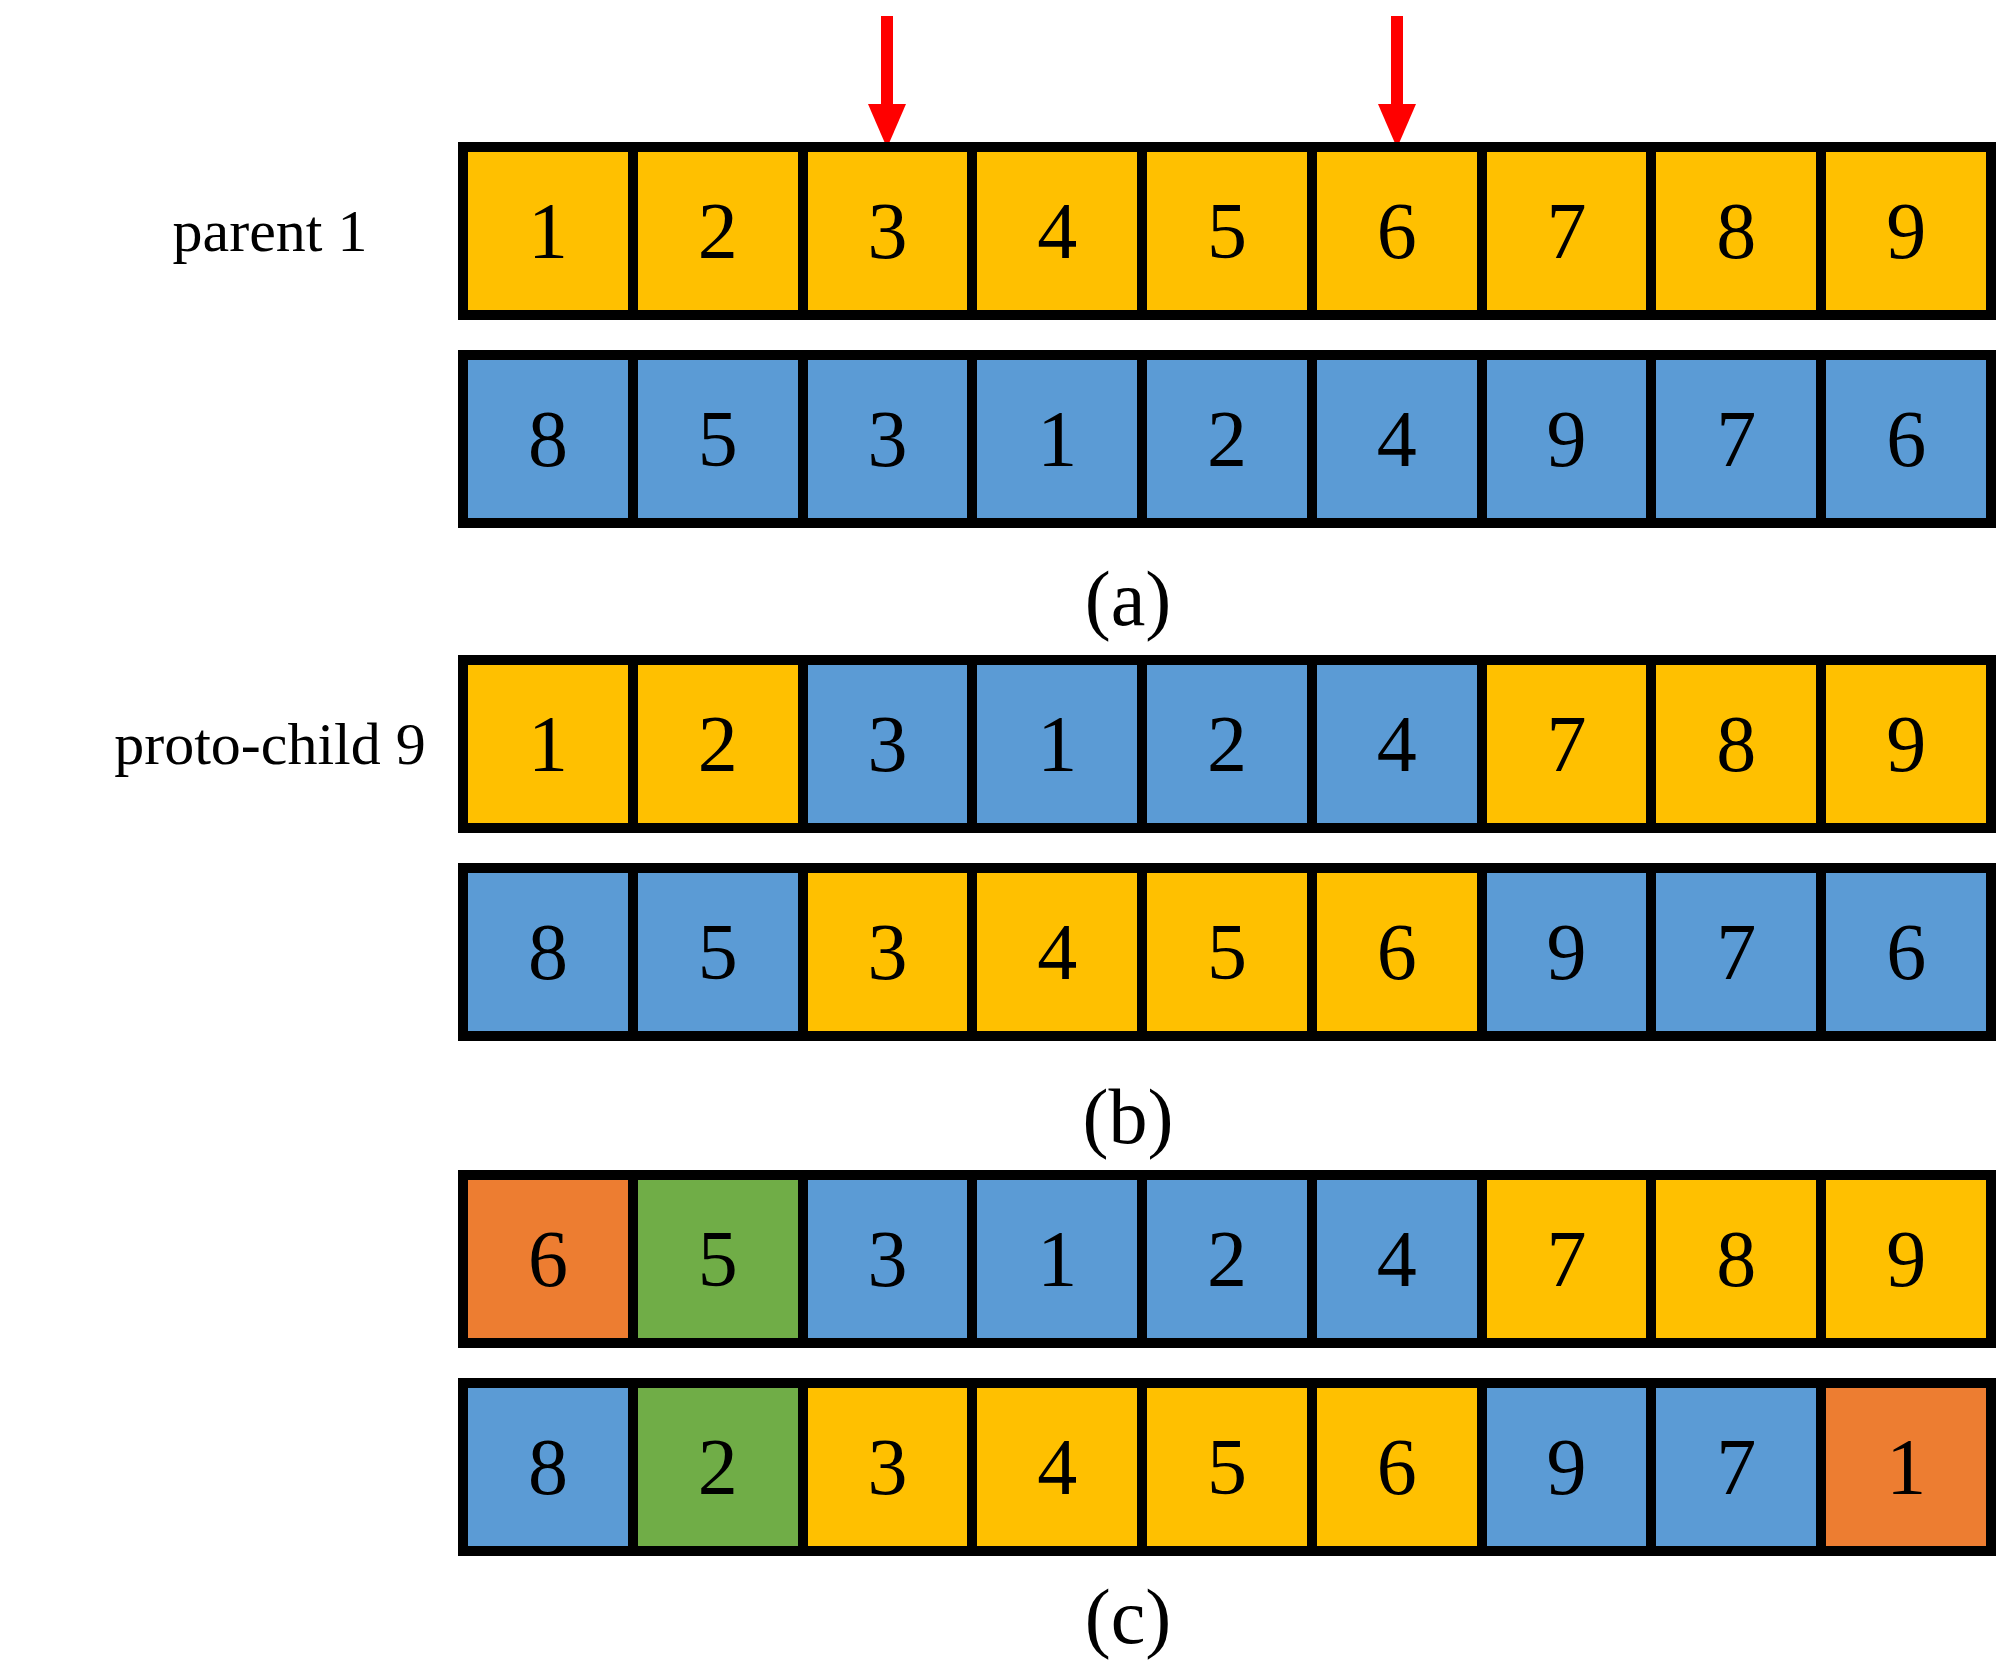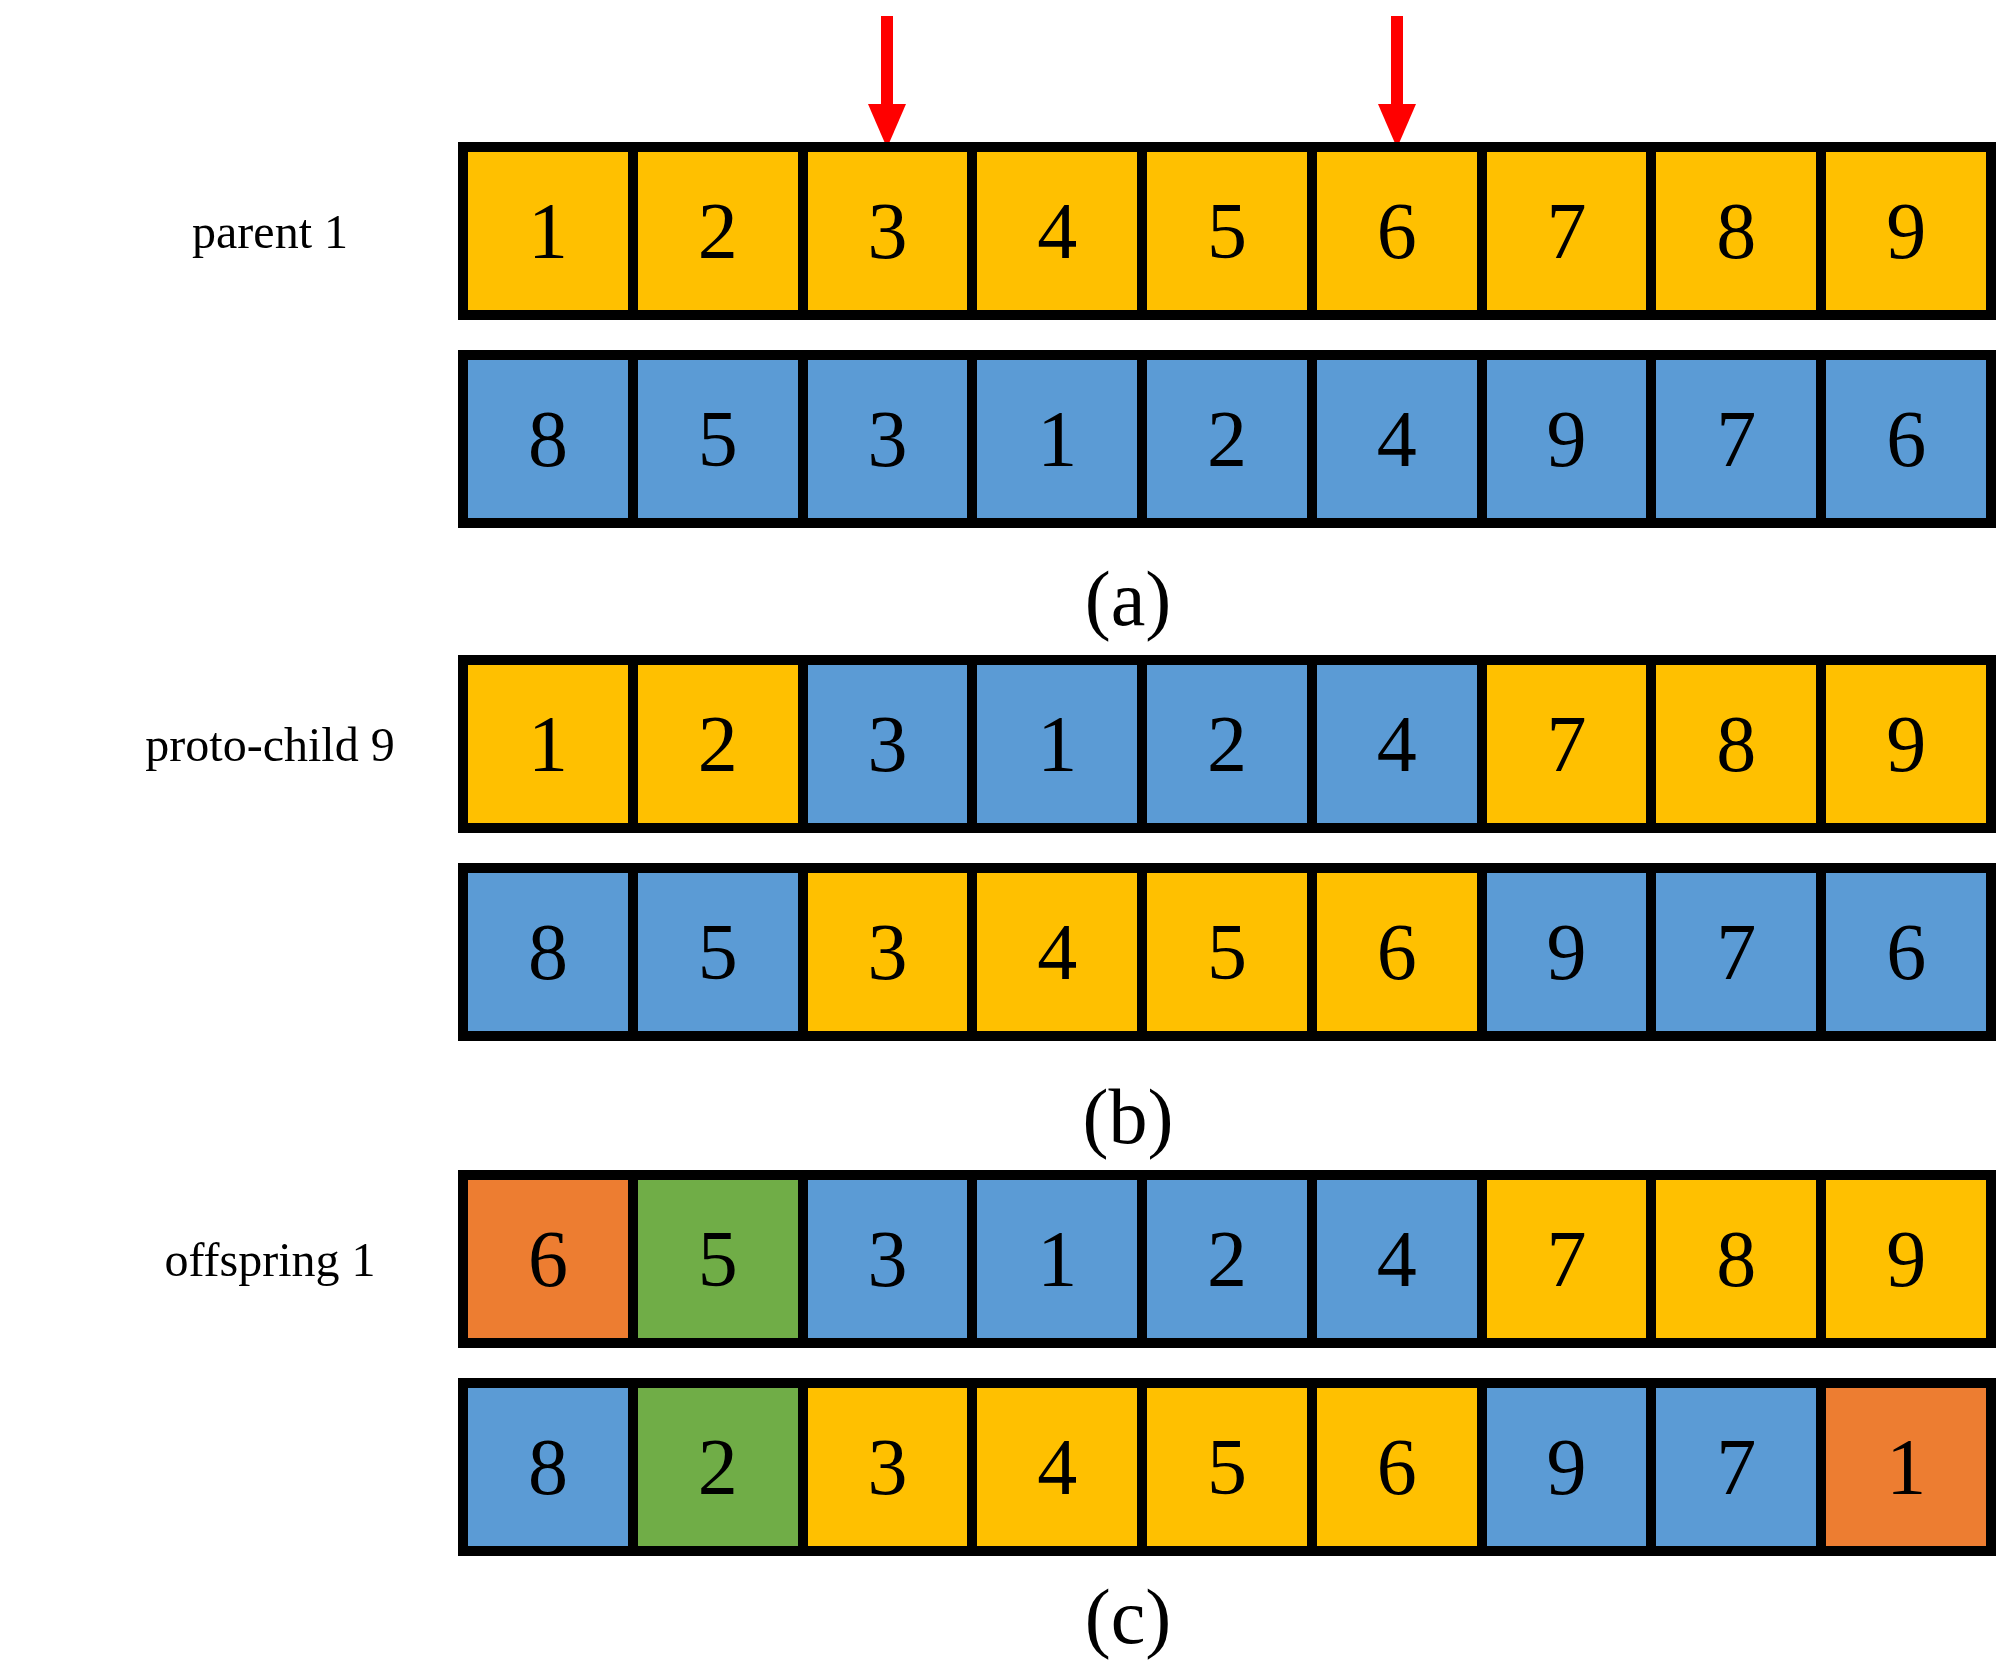--- a/index.html
+++ b/index.html
@@ -4,21 +4,21 @@
 <style>
   html,body{margin:0;padding:0;background:#fff;}
   .page{
     position:relative;width:2012px;height:1674px;background:#ffffff;
     font-family:"Liberation Serif","DejaVu Serif",serif;color:#000;overflow:hidden;
   }
   .chrom-row{position:absolute;left:0;width:2012px;height:178px;}
   .row-label{
     position:absolute;left:0;top:0;width:540px;height:100%;
     display:flex;align-items:center;justify-content:center;
-    font-size:48px;white-space:nowrap;
+    font-size:60px;white-space:nowrap;
   }
   .cells{
     position:absolute;left:458px;top:0;width:1538px;height:100%;
     display:flex;border:10px solid #000;box-sizing:border-box;
   }
   .cell{
     flex:1 1 0;display:flex;align-items:center;justify-content:center;
     font-size:80px;border-left:10px solid #000;line-height:1;
   }
   .cell:first-child{border-left:none;}
@@ -103,21 +103,20 @@
         <div class="cell" style="background: rgb(255, 192, 0); border-color: rgb(0, 0, 0);">5</div>
         <div class="cell" style="background: rgb(255, 192, 0); border-color: rgb(0, 0, 0);">6</div>
         <div class="cell" style="background: rgb(91, 155, 213); border-color: rgb(0, 0, 0);">9</div>
         <div class="cell" style="background: rgb(91, 155, 213); border-color: rgb(0, 0, 0);">7</div>
         <div class="cell" style="background: rgb(91, 155, 213); border-color: rgb(0, 0, 0);">6</div>
       </div>
     </div>
   <div class="caption caption-b">(b)</div>
 
   <div class="chrom-row" style="top: 1170px;">
-      <div class="row-label">offspring 1</div>
       <div class="cells" style="border-color: rgb(0, 0, 0);">
         <div class="cell" style="background: rgb(237, 125, 49); border-color: rgb(0, 0, 0);">6</div>
         <div class="cell" style="background: rgb(112, 173, 71); border-color: rgb(0, 0, 0);">5</div>
         <div class="cell" style="background: rgb(91, 155, 213); border-color: rgb(0, 0, 0);">3</div>
         <div class="cell" style="background: rgb(91, 155, 213); border-color: rgb(0, 0, 0);">1</div>
         <div class="cell" style="background: rgb(91, 155, 213); border-color: rgb(0, 0, 0);">2</div>
         <div class="cell" style="background: rgb(91, 155, 213); border-color: rgb(0, 0, 0);">4</div>
         <div class="cell" style="background: rgb(255, 192, 0); border-color: rgb(0, 0, 0);">7</div>
         <div class="cell" style="background: rgb(255, 192, 0); border-color: rgb(0, 0, 0);">8</div>
         <div class="cell" style="background: rgb(255, 192, 0); border-color: rgb(0, 0, 0);">9</div>

